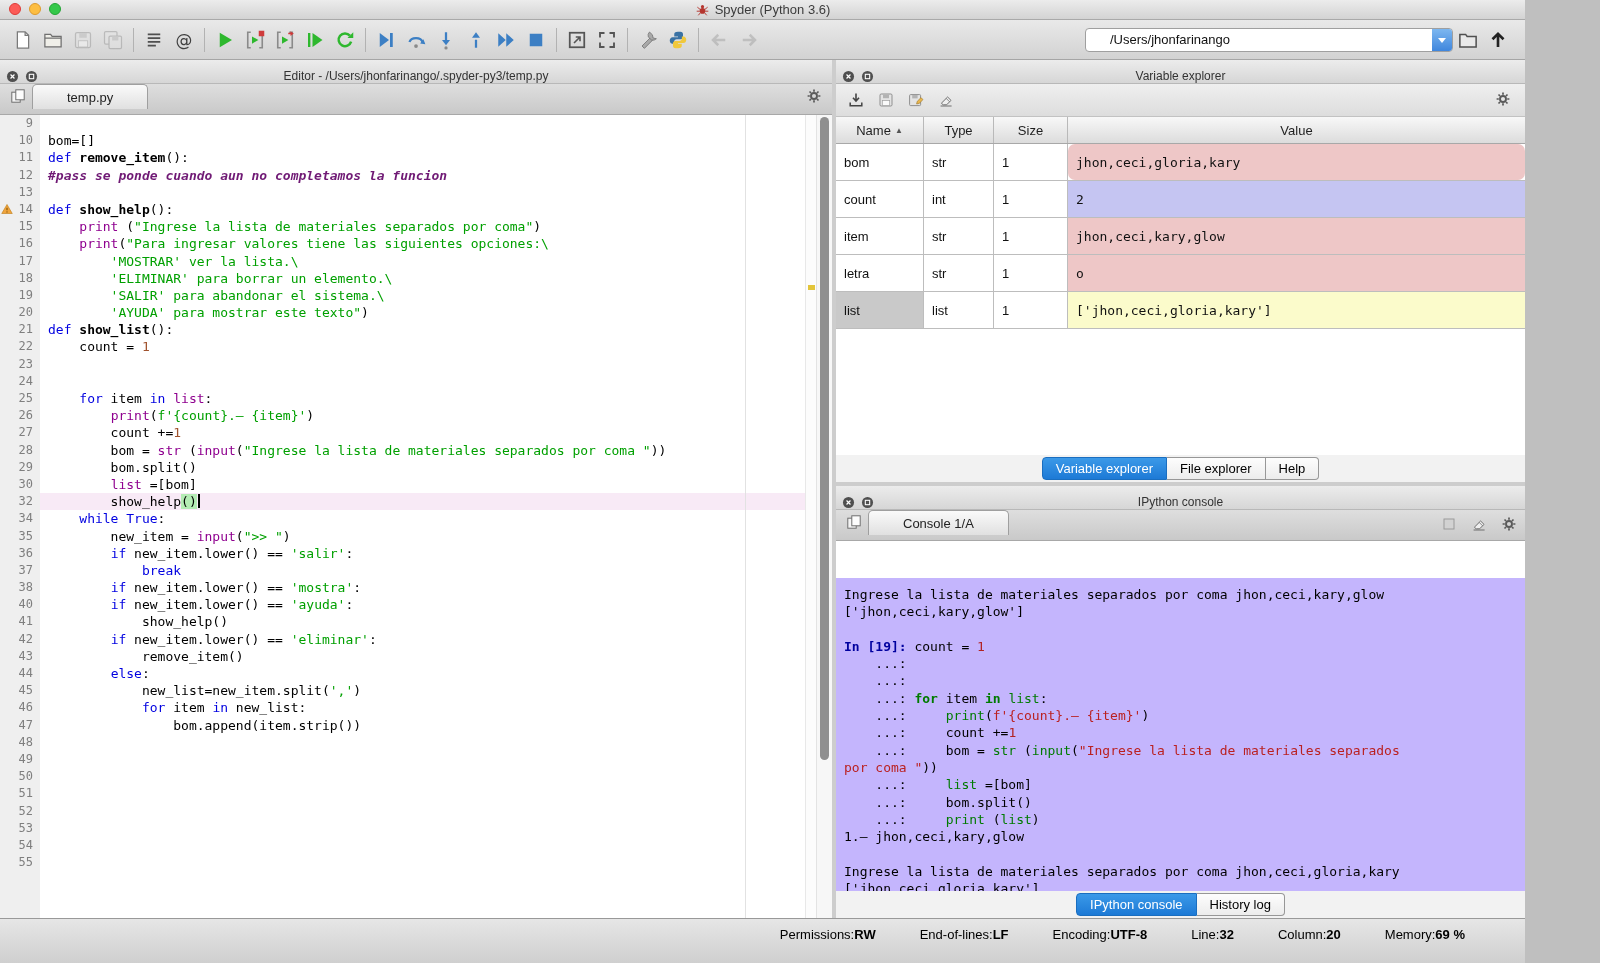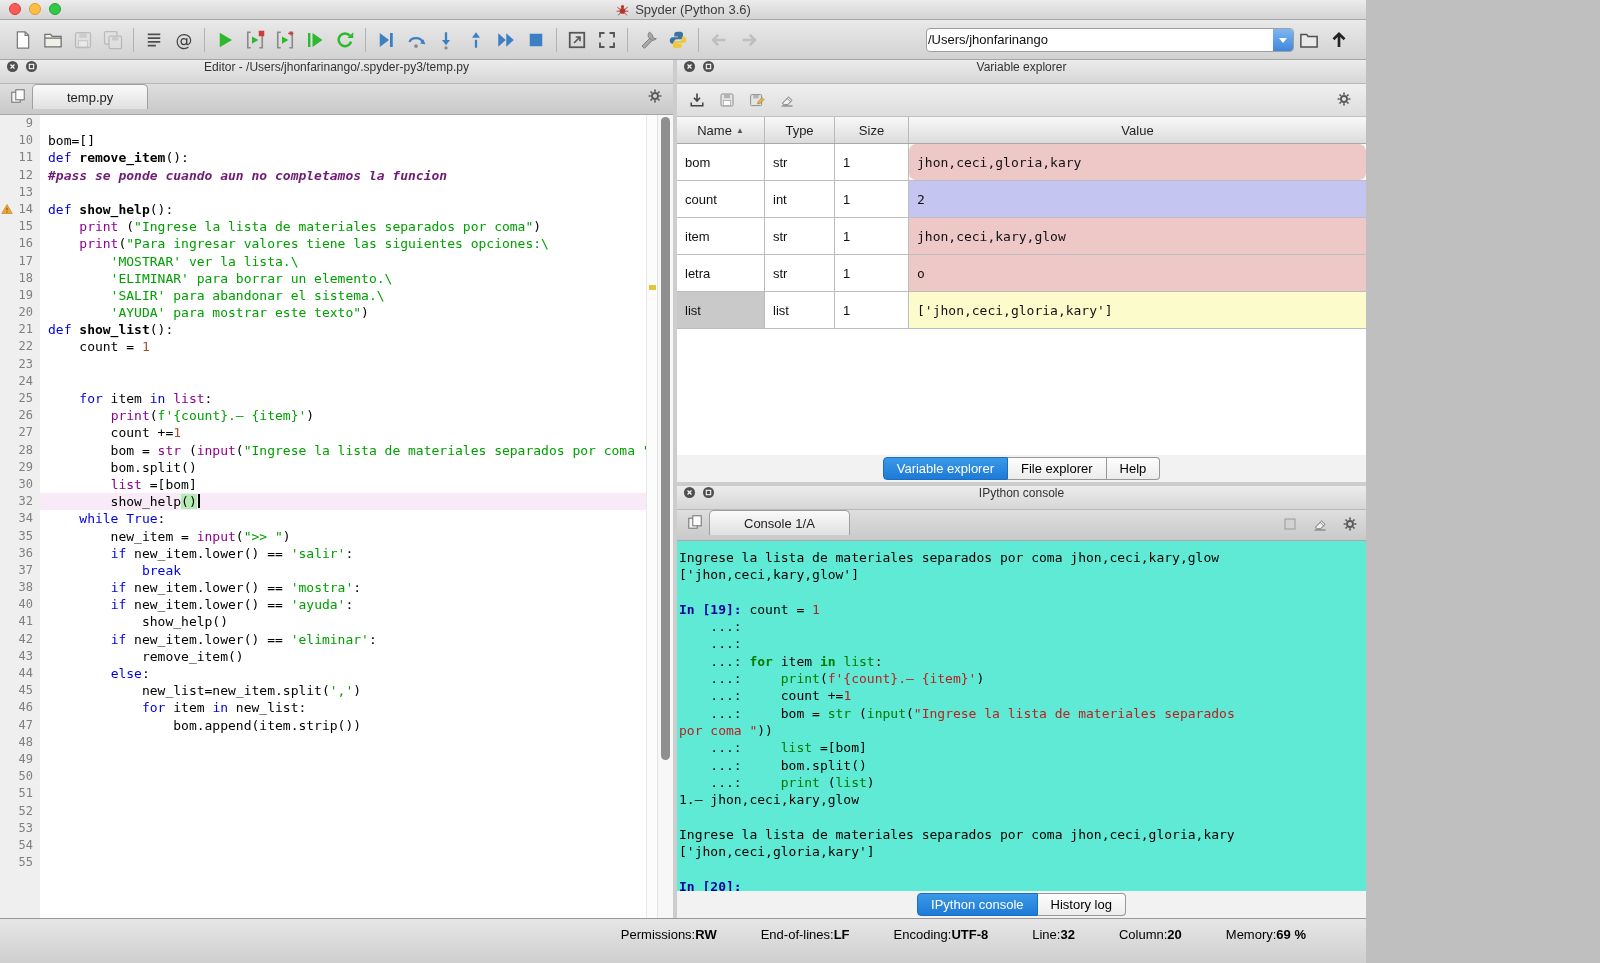--- a/index.html
+++ b/index.html
@@ -1,16 +1,16 @@
 <!DOCTYPE html>
 <html><head>
 <meta charset="utf-8">
 <style>
   html,body{margin:0;padding:0;background:#bfbfbf;}
-  .window{width:1366px;height:963px;display:flex;flex-direction:column;background:#d8d8d8;
+  .window{width:1525px;height:963px;display:flex;flex-direction:column;background:#d8d8d8;
     font-family:"Liberation Sans",sans-serif;overflow:hidden;position:relative;}
   .ic{display:block;}
 
   
   .titlebar{height:19px;flex:none;background:linear-gradient(#ececec,#d3d3d3);
     border-bottom:1px solid #a9a9a9;position:relative;display:flex;align-items:center;justify-content:center;}
   .lights{position:absolute;left:9px;top:3px;display:flex;gap:8px;}
   .light{width:12px;height:12px;border-radius:50%;box-sizing:border-box;}
   .light.red{background:#fc5b57;border:1px solid #dd3c38;}
   .light.yellow{background:#fdbe41;border:1px solid #de9b2d;}
@@ -22,36 +22,36 @@
   .toolbar{height:39px;flex:none;display:flex;align-items:center;background:linear-gradient(#e9e9e9,#d2d2d2);
     border-bottom:1px solid #a5a5a5;padding:0 12px 0 8px;}
   .tb-group{display:flex;align-items:center;}
   .tb-btn{width:30px;height:30px;background:none;border:none;display:flex;align-items:center;
     justify-content:center;padding:0;cursor:default;}
   .tb-btn .ic{width:20px;height:20px;}
   .tb-btn.dis{opacity:.45;}
   .tb-sep{width:1px;height:24px;background:#b2b2b2;margin:0 5px;display:inline-block;}
   .path-combo{display:flex;align-items:center;width:368px;height:24px;background:#fff;
     border:1px solid #9f9f9f;border-radius:4px;margin-left:auto;box-sizing:border-box;}
-  .path-text{flex:1;font-size:13px;padding:0 1px;color:#111;white-space:nowrap;overflow:hidden;}
+  .path-text{flex:1;font-size:13px;padding:0 24px;color:#111;white-space:nowrap;overflow:hidden;}
   .combo-btn{width:20px;height:22px;background:linear-gradient(#7db7f0,#3f86dd);
     border-radius:0 3px 3px 0;display:flex;align-items:center;justify-content:center;}
   .combo-btn::after{content:"";border:4px solid transparent;border-top:5px solid #fff;margin-top:5px;}
 
   
   .main{flex:1;display:flex;min-height:0;}
   .vsplit{width:4px;background:#cdcdcd;flex:none;}
   .hsplit{height:4px;background:#cdcdcd;flex:none;}
   .editor-pane{flex:1;display:flex;flex-direction:column;min-width:0;background:#fff;}
   .right-col{width:689px;flex:none;display:flex;flex-direction:column;min-height:0;}
   .var-pane{height:422px;flex:none;display:flex;flex-direction:column;background:#fff;min-height:0;}
   .console-pane{flex:1;display:flex;flex-direction:column;min-height:0;background:#fff;}
 
   
-  .pane-header{height:23px;flex:none;display:flex;align-items:flex-start;gap:6px;
+  .pane-header{height:23px;flex:none;display:flex;align-items:flex-end;gap:6px;
     background:linear-gradient(#ececec,#d6d6d6);border-bottom:1px solid #b8b8b8;padding:0 6px;position:relative;}
   .pane-dot{position:relative;z-index:2;}
   .pane-dot .ic{width:13px;height:13px;}
   .pane-title{position:absolute;left:0;right:0;text-align:center;font-size:12px;color:#333;pointer-events:none;}
   .tabbar{height:30px;flex:none;display:flex;background:linear-gradient(#dedede,#c9c9c9);
     border-bottom:1px solid #a8a8a8;padding:0 4px;}
   .ibtn{width:24px;height:24px;display:flex;align-items:center;justify-content:center;margin:0 2px 3px 2px;}
   .ibtn .ic{width:16px;height:16px;}
   .tab{height:25px;display:flex;align-items:center;padding:0 34px;font-size:13px;color:#222;
     background:linear-gradient(#fafafa,#e0e0e0);border:1px solid #9f9f9f;border-bottom:none;
@@ -117,22 +117,22 @@
 
   
   .seg-row{height:27px;flex:none;display:flex;justify-content:center;align-items:center;background:#f2f2f2;}
   .seg{font-size:13px;font-family:"Liberation Sans",sans-serif;padding:3px 13px;color:#000;
     background:linear-gradient(#fdfdfd,#ececec);border:1px solid #979797;border-left:none;cursor:default;}
   .seg:first-child{border-left:1px solid #979797;border-radius:4px 0 0 4px;}
   .seg:last-child{border-radius:0 4px 4px 0;}
   .seg.active{background:linear-gradient(#3b99e8,#1d7ad6);color:#fff;border-color:#1a6ec0;}
 
   
-  .console-body{flex:1;min-height:0;background:#5eead4;overflow:hidden;padding:8px 4px 0 2px;
-    font:13px/17.3px "DejaVu Sans Mono",monospace;}
+  .console-body{flex:1;min-height:0;background:#c4b5fd;overflow:hidden;padding:8px 4px 0 8px;
+    font:13px/17.3px "DejaVu Sans Mono",monospace;margin-top:37px;}
   .con-row{height:17.3px;white-space:pre;color:#000;}
 
   
   .statusbar{height:45px;flex:none;background:linear-gradient(#e6e6e6,#cfcfcf);border-top:1px solid #999;
     display:flex;gap:44px;justify-content:flex-end;padding:8px 60px 0 0;font-size:13px;box-sizing:border-box;}
   .sb-item{white-space:nowrap;color:#000;}
   .sb-val{font-weight:bold;margin-left:0;}
 </style>
 </head>
 <body>

